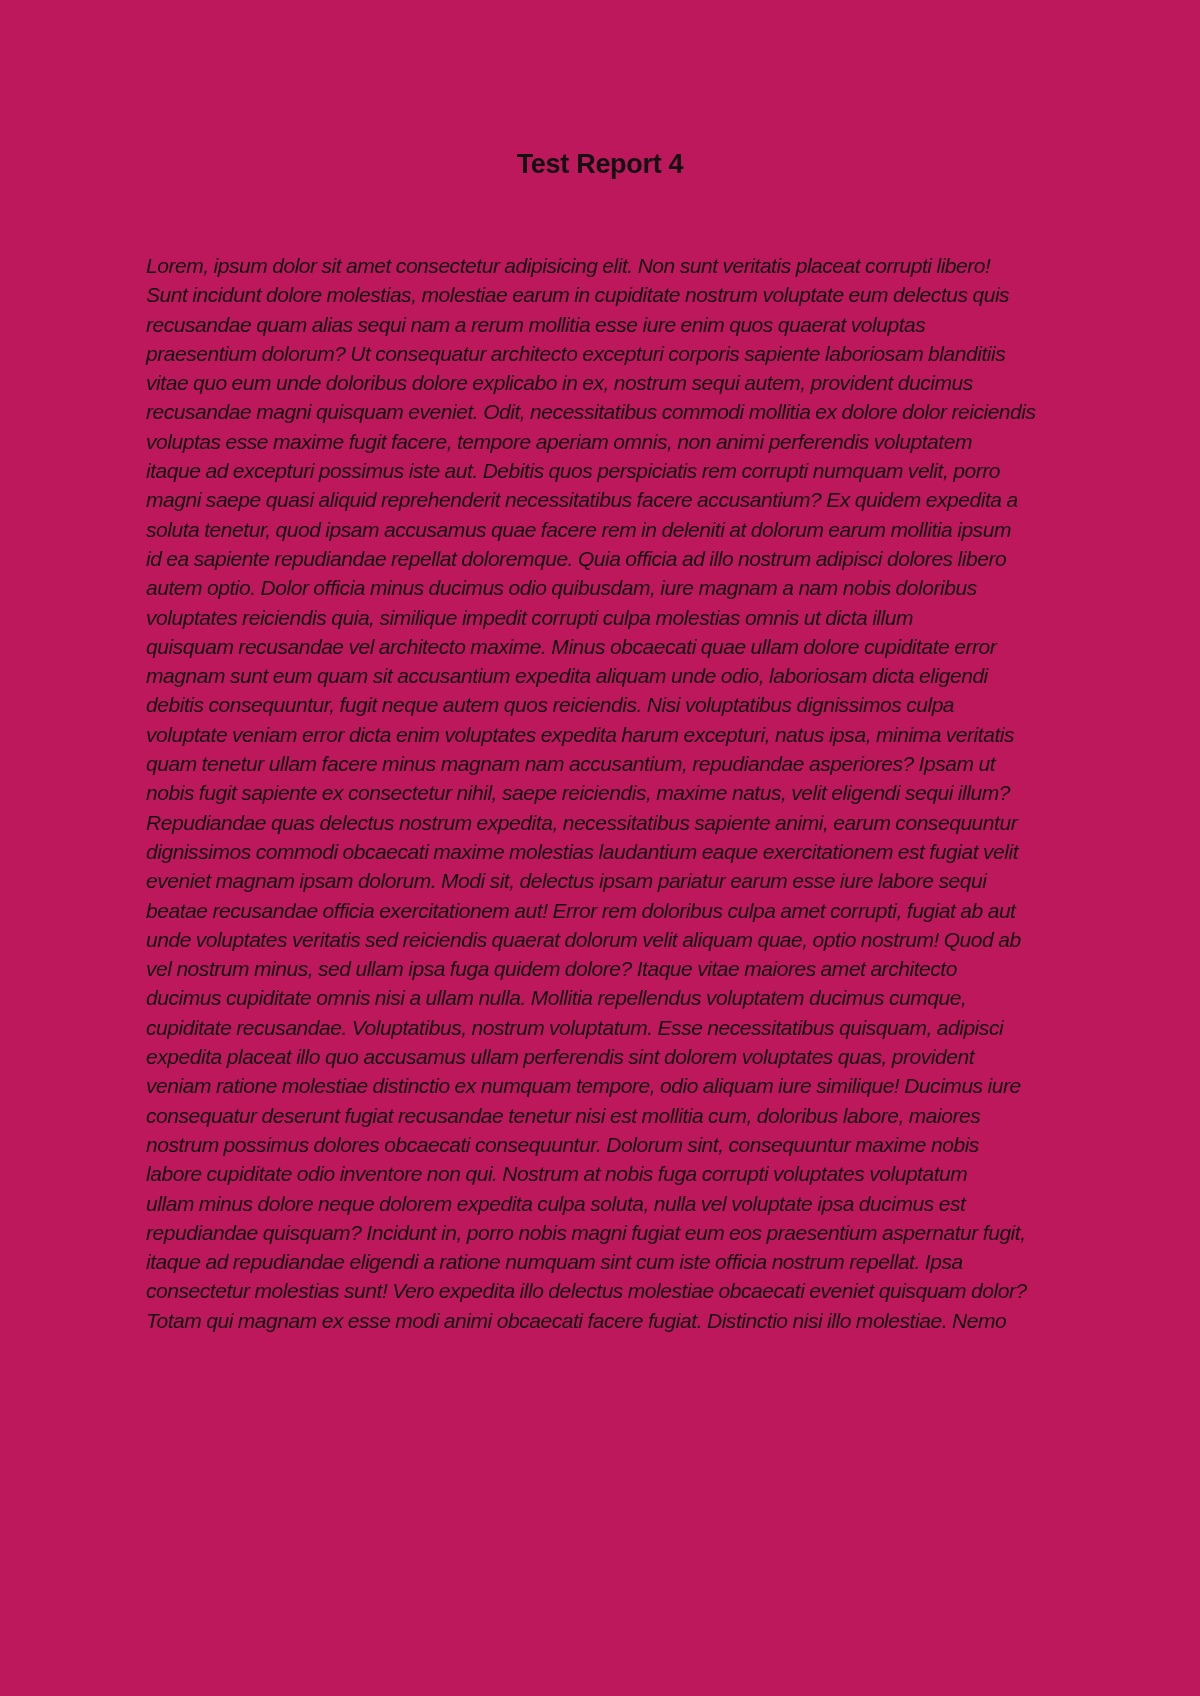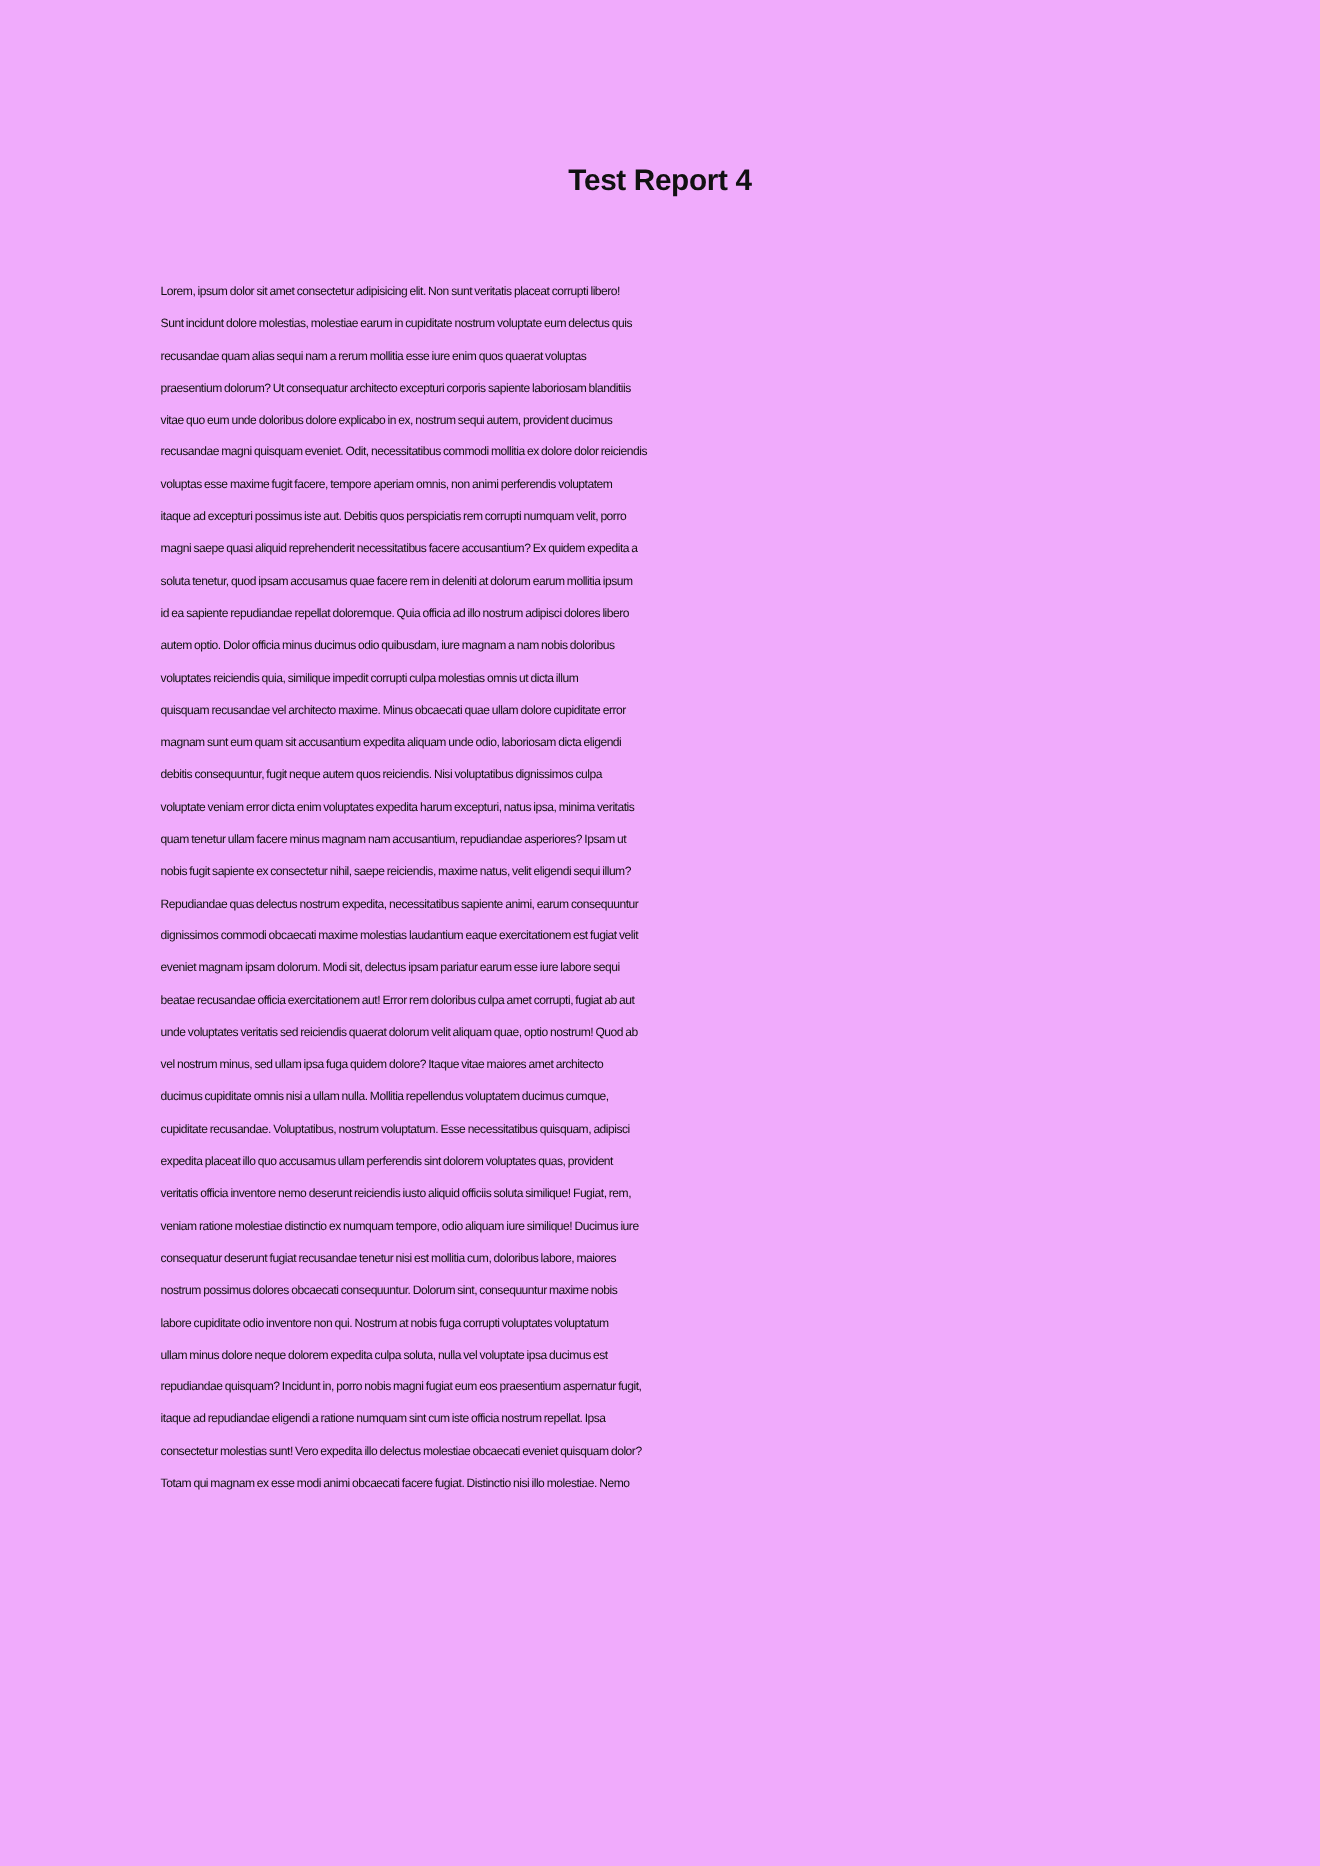--- a/index.html
+++ b/index.html
@@ -14,21 +14,21 @@
       overflow: hidden;
       font-family: "Liberation Sans", "DejaVu Sans", sans-serif;
       color: #111111;
     }
     .page {
       position: absolute;
       left: 0;
       top: 0;
       width: 1200px;
       height: 1696px;
-      background: #f0abfc;
+      background: #be185d;
     }
     .title {
       position: absolute;
       top: 149px;
       left: 0;
       width: 1200px;
       text-align: center;
       font-size: 27px;
       font-weight: bold;
       letter-spacing: -0.3px;
@@ -38,26 +38,27 @@
     .body-text {
       position: absolute;
       left: 146px;
       top: 251px;
       width: 920px;
       margin: 0;
     }
     .line {
       display: block;
       white-space: nowrap;
-      font-size: 11px;
+      font-size: 21px;
       line-height: 29.3px;
       height: 29.3px;
       letter-spacing: -0.45px;
       word-spacing: -0.5px;
       color: #111111;
+      font-style: italic;
     }
   </style>
 </head>
 <body>
 
 <div class="page">
   <h1 class="title">Test Report 4</h1>
 
   <div class="body-text">
     <span class="line">Lorem, ipsum dolor sit amet consectetur adipisicing elit. Non sunt veritatis placeat corrupti libero!</span>
@@ -81,21 +82,20 @@
     <span class="line">nobis fugit sapiente ex consectetur nihil, saepe reiciendis, maxime natus, velit eligendi sequi illum?</span>
     <span class="line">Repudiandae quas delectus nostrum expedita, necessitatibus sapiente animi, earum consequuntur</span>
     <span class="line">dignissimos commodi obcaecati maxime molestias laudantium eaque exercitationem est fugiat velit</span>
     <span class="line">eveniet magnam ipsam dolorum. Modi sit, delectus ipsam pariatur earum esse iure labore sequi</span>
     <span class="line">beatae recusandae officia exercitationem aut! Error rem doloribus culpa amet corrupti, fugiat ab aut</span>
     <span class="line">unde voluptates veritatis sed reiciendis quaerat dolorum velit aliquam quae, optio nostrum! Quod ab</span>
     <span class="line">vel nostrum minus, sed ullam ipsa fuga quidem dolore? Itaque vitae maiores amet architecto</span>
     <span class="line">ducimus cupiditate omnis nisi a ullam nulla. Mollitia repellendus voluptatem ducimus cumque,</span>
     <span class="line">cupiditate recusandae. Voluptatibus, nostrum voluptatum. Esse necessitatibus quisquam, adipisci</span>
     <span class="line">expedita placeat illo quo accusamus ullam perferendis sint dolorem voluptates quas, provident</span>
-    <span class="line">veritatis officia inventore nemo deserunt reiciendis iusto aliquid officiis soluta similique! Fugiat, rem,</span>
     <span class="line">veniam ratione molestiae distinctio ex numquam tempore, odio aliquam iure similique! Ducimus iure</span>
     <span class="line">consequatur deserunt fugiat recusandae tenetur nisi est mollitia cum, doloribus labore, maiores</span>
     <span class="line">nostrum possimus dolores obcaecati consequuntur. Dolorum sint, consequuntur maxime nobis</span>
     <span class="line">labore cupiditate odio inventore non qui. Nostrum at nobis fuga corrupti voluptates voluptatum</span>
     <span class="line">ullam minus dolore neque dolorem expedita culpa soluta, nulla vel voluptate ipsa ducimus est</span>
     <span class="line">repudiandae quisquam? Incidunt in, porro nobis magni fugiat eum eos praesentium aspernatur fugit,</span>
     <span class="line">itaque ad repudiandae eligendi a ratione numquam sint cum iste officia nostrum repellat. Ipsa</span>
     <span class="line">consectetur molestias sunt! Vero expedita illo delectus molestiae obcaecati eveniet quisquam dolor?</span>
     <span class="line">Totam qui magnam ex esse modi animi obcaecati facere fugiat. Distinctio nisi illo molestiae. Nemo</span>
   </div>

